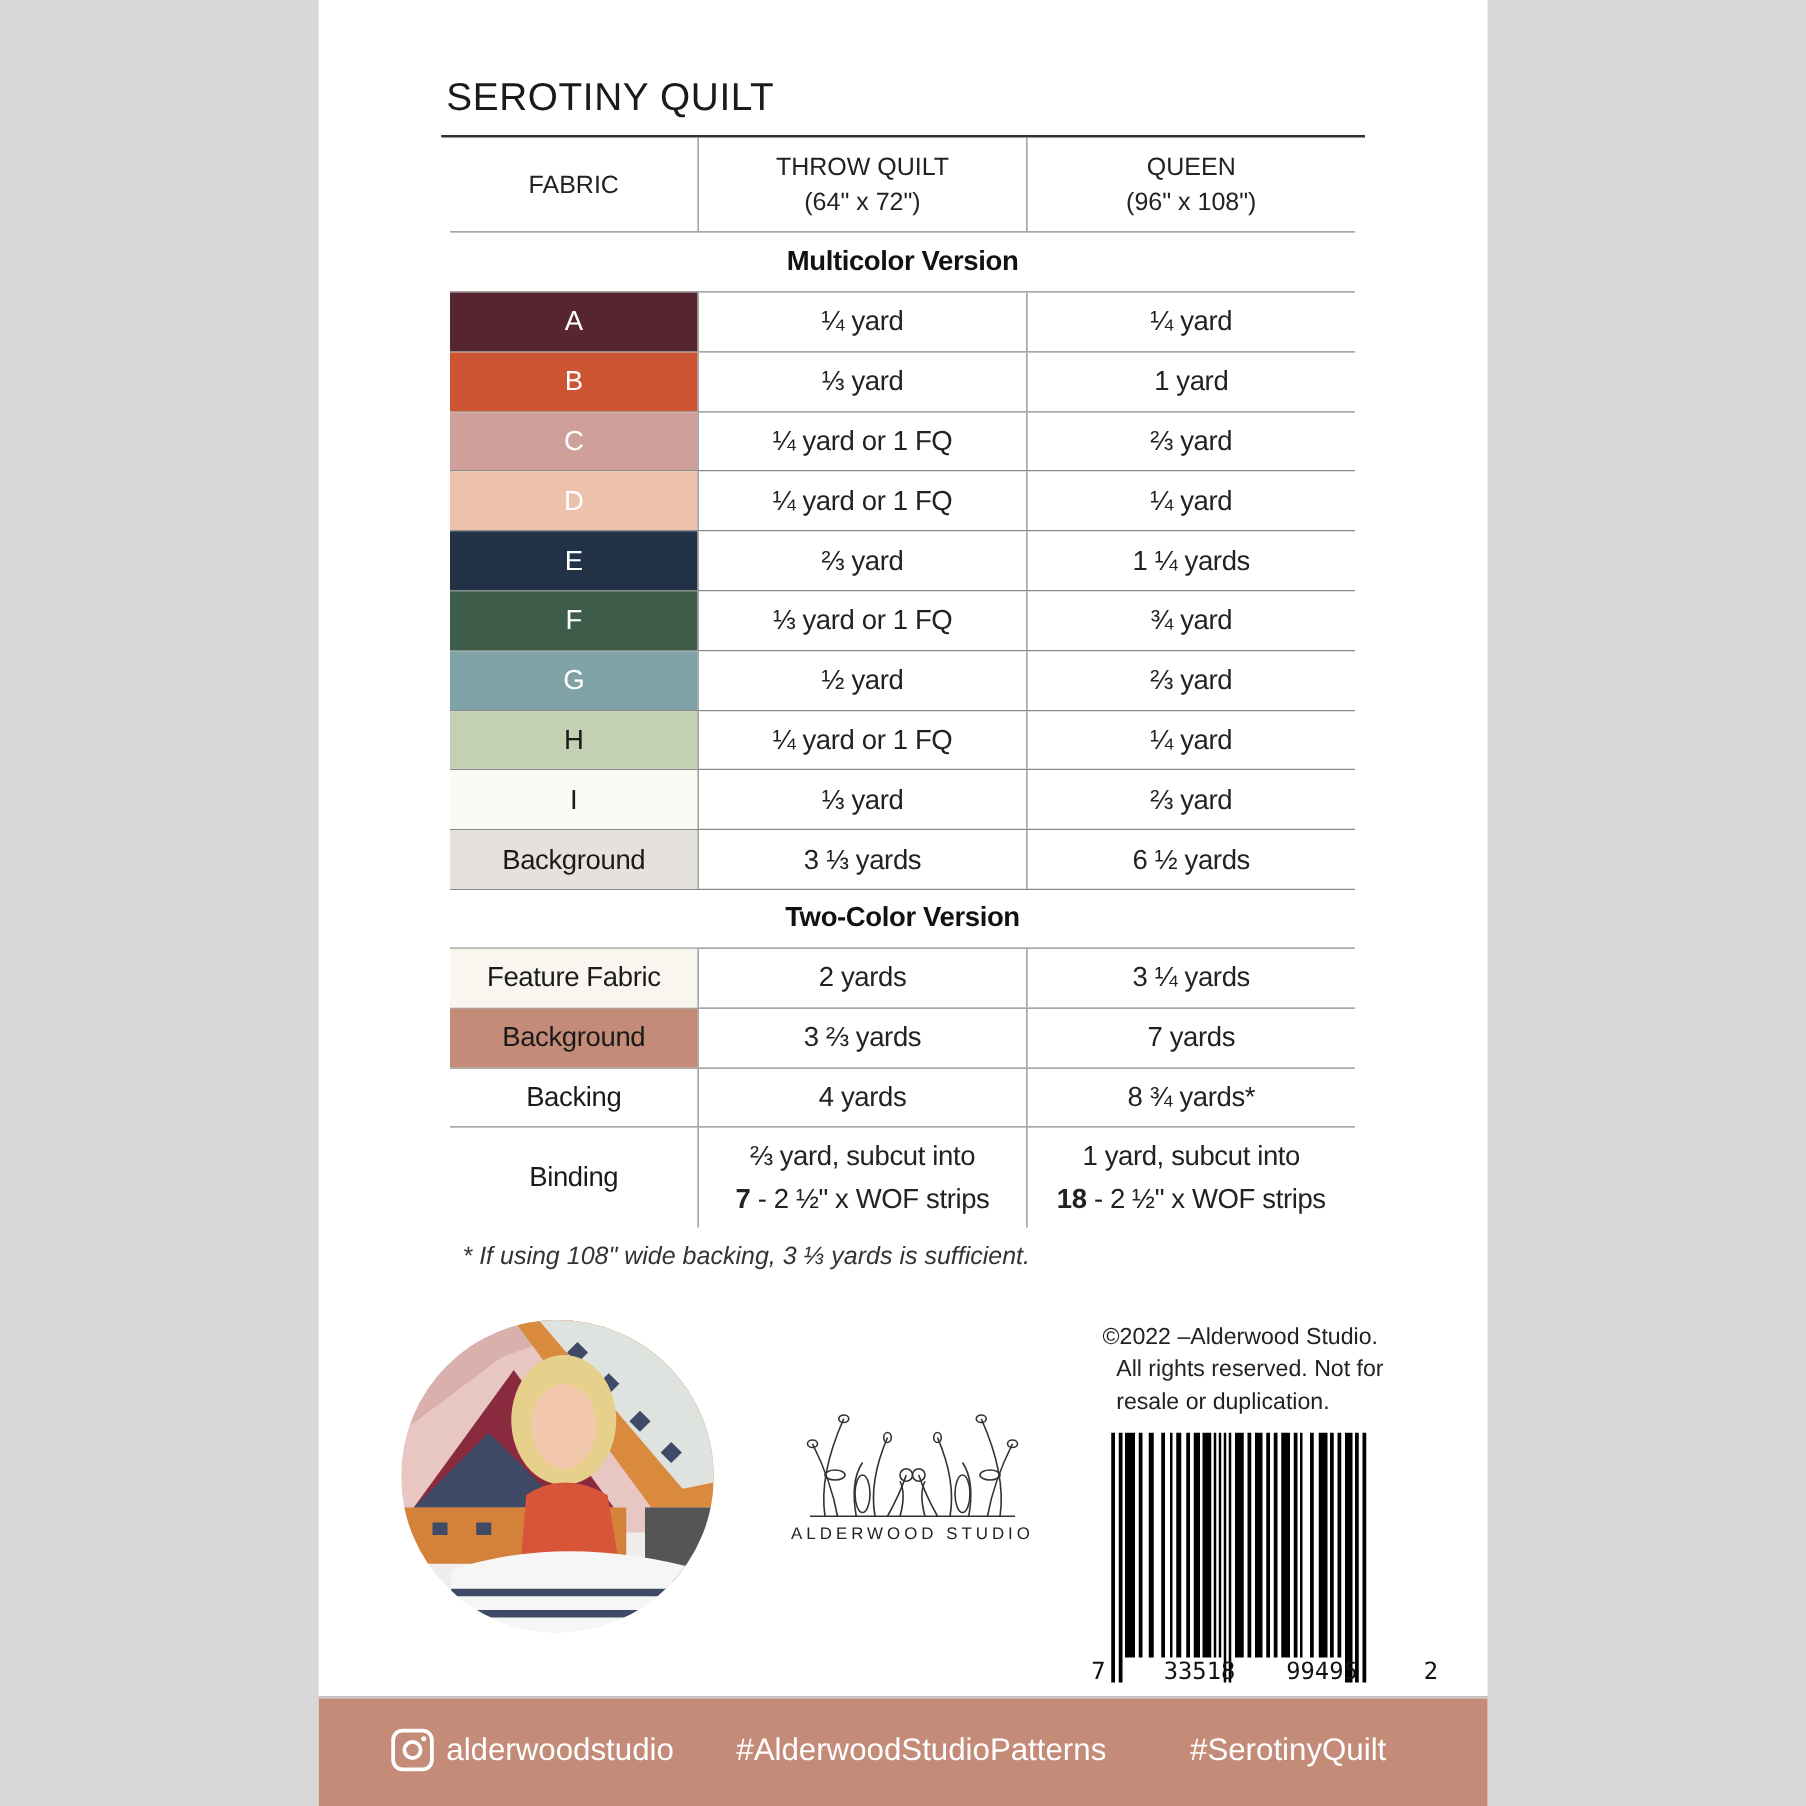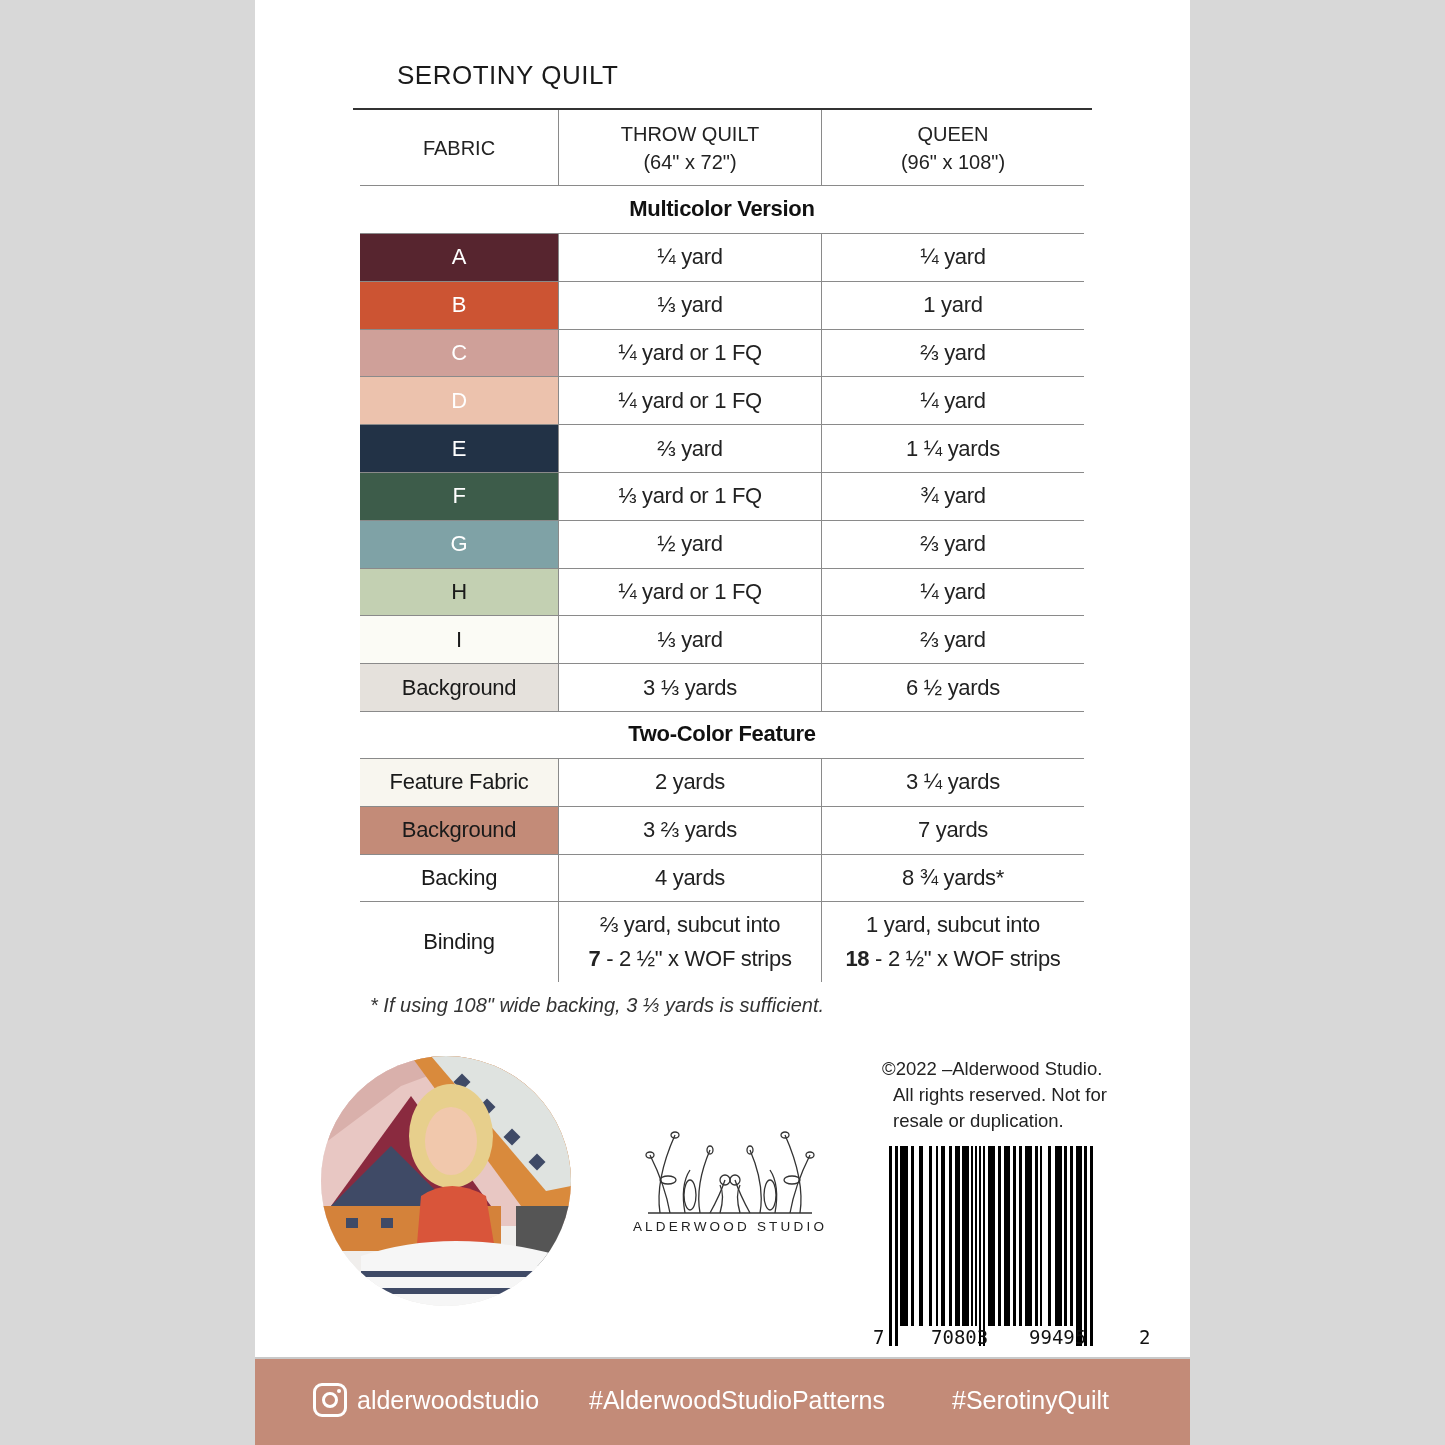--- a/index.html
+++ b/index.html
@@ -1,19 +1,19 @@
 <!DOCTYPE html>
 <html><head>
 <meta charset="utf-8">
 <style>
   * { box-sizing: border-box; margin: 0; padding: 0; }
   html, body { width: 1445px; height: 1445px; background: #d8d8d8; overflow: hidden; }
   body { font-family: "Liberation Sans", sans-serif; color: #1a1a1a; position: relative; }
   .page { position: absolute; left: 255px; top: 0; width: 935px; height: 1445px; background: #ffffff; }
-  .title { position: absolute; left: 102px; top: 60px; font-size: 26px; letter-spacing: 0.5px; font-weight: normal; color: #1a1a1a; margin-left: 40px; }
+  .title { position: absolute; left: 102px; top: 60px; font-size: 31px; letter-spacing: 0.5px; font-weight: normal; color: #1a1a1a; }
   .title-rule { position: absolute; left: 98px; top: 108px; width: 739px; height: 2px; background: #333; }
 
   .tbl { position: absolute; left: 105px; width: 724px; justify-content: space-between; }
   .hdr { top: 110px; height: 76px; display: flex; border-bottom: 1.5px solid #8a8a8a; }
   .hdr .c { display: flex; align-items: center; justify-content: center; text-align: center; font-size: 20px; line-height: 28px; color: #222; }
   .c1 { width: 198px; }
   .c2 { width: 263px; border-left: 1.5px solid #8a8a8a; }
   .c3 { width: 263px; border-left: 1.5px solid #8a8a8a; }
 
   .section { position: absolute; left: 105px; width: 724px; text-align: center; font-weight: bold; font-size: 22px; color: #111; letter-spacing: -0.3px; }
@@ -114,21 +114,21 @@
       <div class="c c2">⅓ yard</div>
       <div class="c c3">⅔ yard</div>
     </div>
     <div class="row">
       <div class="c c1 dark-text" style="background:#e5e1dc">Background</div>
       <div class="c c2">3 ⅓ yards</div>
       <div class="c c3">6 ½ yards</div>
     </div>
   </div>
 
-  <div class="section" style="top:721px;">Two-Color Feature</div>
+  <div class="section" style="top:721px;">Two-Color Version</div>
 
   <div class="rows" style="top:758px;">
     <div class="row">
       <div class="c c1 dark-text" style="background:#f8f6ef">Feature Fabric</div>
       <div class="c c2">2 yards</div>
       <div class="c c3">3 ¼ yards</div>
     </div>
     <div class="row">
       <div class="c c1 dark-text" style="background:#c38b78">Background</div>
       <div class="c c2">3 ⅔ yards</div>
@@ -247,21 +247,21 @@
         <rect x="175" y="0" width="3" height="180"></rect>
       <rect x="182" y="0" width="7" height="180"></rect>
         <rect x="191" y="0" width="3" height="180"></rect>
       <rect x="197" y="0" width="3" height="180"></rect>
         <rect x="203" y="0" width="6" height="200"></rect>
       <rect x="211" y="0" width="3" height="200"></rect>
         <rect x="217" y="0" width="3" height="200"></rect>
     </g>
   </svg>
   <div class="barcode-digits" style="left:618px;">7</div>
-  <div class="barcode-digits" style="left:676px;">70803</div>
+  <div class="barcode-digits" style="left:676px;">33518</div>
   <div class="barcode-digits" style="left:774px;">99495</div>
   <div class="barcode-digits" style="left:884px;">2</div>
 
   <div class="footer">
     <span class="ig"></span>
     <span class="f-ig">alderwoodstudio</span>
     <span class="f-h1">#AlderwoodStudioPatterns</span>
     <span class="f-h2">#SerotinyQuilt</span>
   </div>
 </div>

